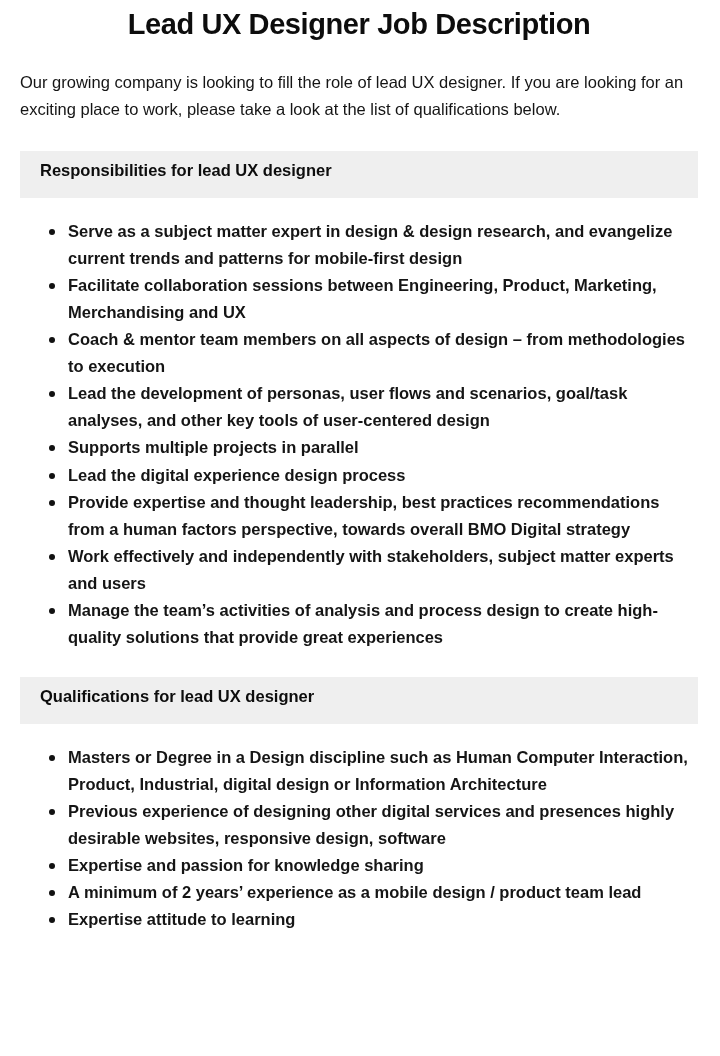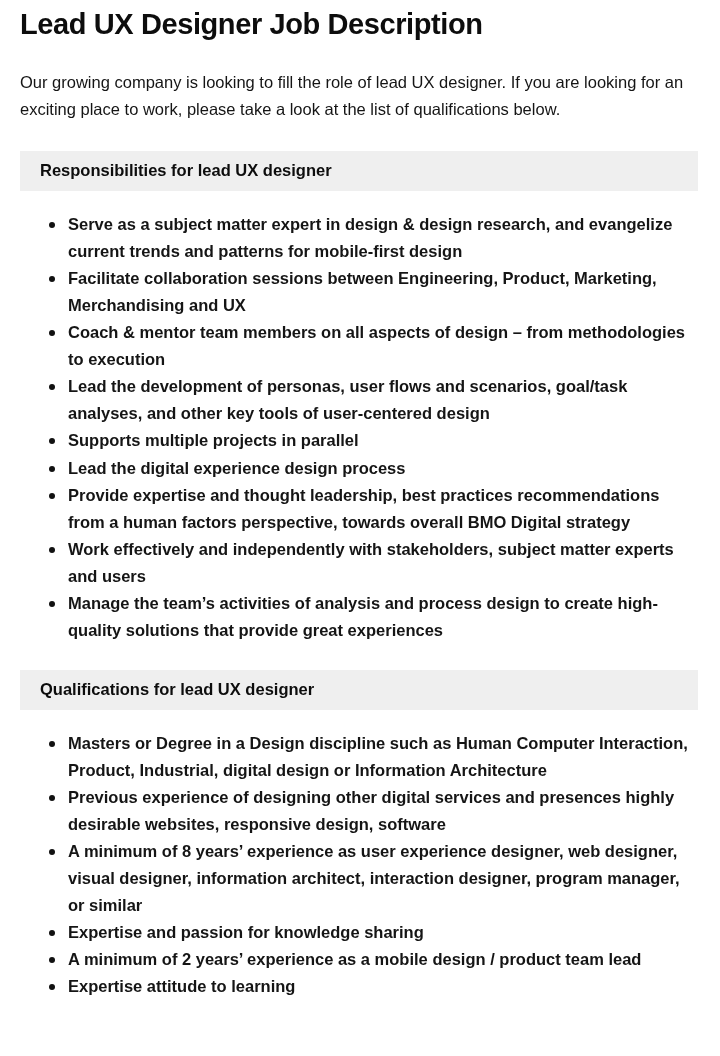--- a/index.html
+++ b/index.html
@@ -12,38 +12,38 @@
   }
   .page {
     width: 720px;
     min-height: 1056px;
     margin: 0 auto;
     padding: 6px 22px 20px 20px;
   }
   .doc-title {
     font-size: 29px;
     font-weight: bold;
-    text-align: left;
+    text-align: center;
     letter-spacing: -0.4px;
     margin: 0 0 28px 0;
     padding-top: 2px;
     color: #0d0d0d;
   }
   .intro {
     font-size: 16.5px;
     line-height: 1.64;
     margin: 12px 0 28px 0;
     color: #151515;
   }
   .section-bar {
     background: #efefef;
     font-size: 16.5px;
     font-weight: bold;
     color: #0d0d0d;
-    padding: 10px 20px 11px 20px;
+    padding: 10px 20px 18px 20px;
     margin: 0 0 20px 0;
   }
   ul.bullet-list {
     margin: 0 0 26px 0;
     padding: 0 0 0 46px;
     list-style: none;
     font-weight: bold;
   }
   ul.bullet-list li {
     position: relative;
@@ -84,19 +84,18 @@
     <li>Provide expertise and thought leadership, best practices recommendations from a human factors perspective, towards overall BMO Digital strategy</li>
     <li>Work effectively and independently with stakeholders, subject matter experts and users</li>
     <li>Manage the team’s activities of analysis and process design to create high-quality solutions that provide great experiences</li>
   </ul>
 
   <div class="section-bar">Qualifications for lead UX designer</div>
 
   <ul class="bullet-list">
     <li>Masters or Degree in a Design discipline such as Human Computer Interaction, Product, Industrial, digital design or Information Architecture</li>
     <li>Previous experience of designing other digital services and presences highly desirable websites, responsive design, software</li>
-    <li>A minimum of 8 years’ experience as user experience designer, web designer, visual designer, information architect, interaction designer, program manager, or similar</li>
     <li>Expertise and passion for knowledge sharing</li>
     <li>A minimum of 2 years’ experience as a mobile design / product team lead</li>
     <li>Expertise attitude to learning</li>
   </ul>
 
 </div>
 
 </body></html>

